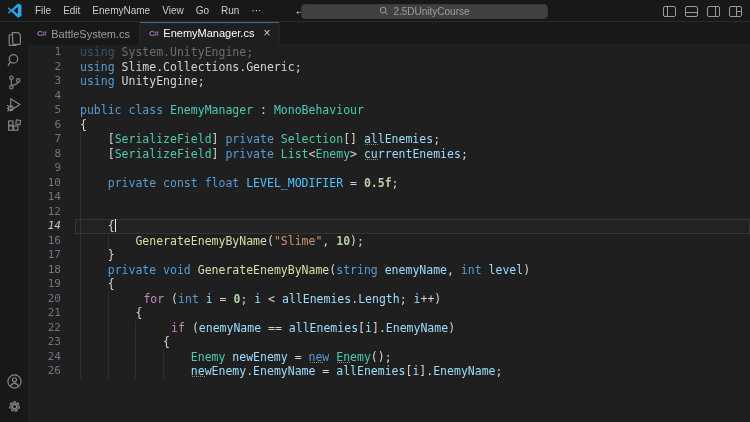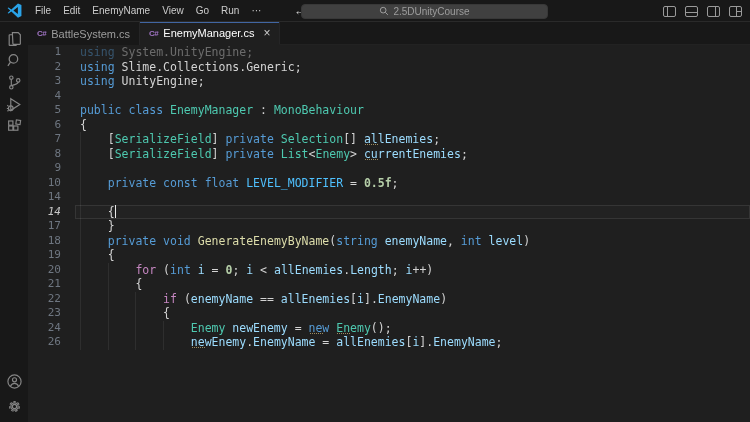--- a/index.html
+++ b/index.html
@@ -78,21 +78,21 @@
     border:1px solid rgba(255,255,255,.09); background:rgba(255,255,255,.015); pointer-events:none;
   }
   .ln {
     flex:0 0 47px; width:47px; text-align:right; padding-right:14px;
     color:#6e7681; font-size:11px; user-select:none;
   }
   .line.active-line .ln { color:#c6c6c6;font-style:italic; }
   .code { position:relative; padding-left:5px; flex:1; }
   .guide { position:absolute; top:0; bottom:0; width:1px; background:#2e2e2e; }
   .tk-k { color:var(--c-keyword,#569CD6); }
-  .tk-c { color:var(--c-control,#C586C0); }
+  .tk-c { color:var(--c-control,#C586C0);margin-left:8px; }
   .tk-t { color:var(--c-type,#4EC9B0); }
   .tk-m { color:var(--c-method,#DCDCAA); }
   .tk-v { color:var(--c-variable,#9CDCFE); }
   .tk-K { color:var(--c-constant,#4FC1FF); }
   .tk-s { color:var(--c-string,#CE9178); }
   .tk-n { color:var(--c-number,#B5CEA8);font-weight:bold; }
   .tk-p { color:var(--c-plain,#D4D4D4); }
   .hint { position:relative; }
   .hint::after { content:''; position:absolute; left:1px; bottom:1px; width:13px; border-bottom:1px dotted #9d8b5e; }
   .cursor { display:inline-block; width:1px; height:13px; background:#e8e8e8; vertical-align:-2px; animation:blink 1s steps(1) infinite; }
@@ -217,21 +217,23 @@
       <div class="line"><span class="ln">2</span><span class="code"><span class="tk-k">using </span><span class="tk-p">Slime.Collections.Generic;</span></span></div>
       <div class="line"><span class="ln">3</span><span class="code"><span class="tk-k">using </span><span class="tk-p">UnityEngine;</span></span></div>
       <div class="line"><span class="ln">4</span><span class="code"></span></div>
       <div class="line"><span class="ln">5</span><span class="code"><span class="tk-k">public </span><span class="tk-k">class </span><span class="tk-t">EnemyManager</span><span class="tk-p"> : </span><span class="tk-t">MonoBehaviour</span></span></div>
       <div class="line"><span class="ln">6</span><span class="code"><span class="tk-p">{</span></span></div>
       <div class="line"><span class="ln">7</span><span class="code"><i class="guide" style="left: 5px;"></i><span class="tk-p">    [</span><span class="tk-t">SerializeField</span><span class="tk-p">] </span><span class="tk-k">private </span><span class="tk-t">Selection</span><span class="tk-p">[] </span><span class="tk-v hint">allEnemies</span><span class="tk-p">;</span></span></div>
       <div class="line"><span class="ln">8</span><span class="code"><i class="guide" style="left: 5px;"></i><span class="tk-p">    [</span><span class="tk-t">SerializeField</span><span class="tk-p">] </span><span class="tk-k">private </span><span class="tk-t">List</span><span class="tk-p">&lt;</span><span class="tk-t">Enemy</span><span class="tk-p">&gt; </span><span class="tk-v hint">currentEnemies</span><span class="tk-p">;</span></span></div>
       <div class="line"><span class="ln">9</span><span class="code"><i class="guide" style="left: 5px;"></i></span></div>
       <div class="line"><span class="ln">10</span><span class="code"><i class="guide" style="left: 5px;"></i><span class="tk-p">    </span><span class="tk-k">private </span><span class="tk-k">const </span><span class="tk-k">float </span><span class="tk-K">LEVEL_MODIFIER</span><span class="tk-p"> = </span><span class="tk-n">0.5f</span><span class="tk-p">;</span></span></div>
       <div class="line"><span class="ln">14</span><span class="code"><i class="guide" style="left: 5px;"></i></span></div>
+      <div class="line"><span class="ln">12</span><span class="code"><i class="guide" style="left: 5px;"></i></span></div>
       <div class="line active-line"><span class="ln">14</span><span class="code"><i class="guide" style="left: 5px;"></i><span class="tk-p">    {</span><span class="cursor"></span></span></div>
+      <div class="line"><span class="ln">16</span><span class="code"><i class="guide" style="left: 5px;"></i><i class="guide" style="left: 32.68px;"></i><span class="tk-p">        </span><span class="tk-m">GenerateEnemyByName</span><span class="tk-p">(</span><span class="tk-s">"Slime"</span><span class="tk-p">, </span><span class="tk-n">10</span><span class="tk-p">);</span></span></div>
       <div class="line"><span class="ln">17</span><span class="code"><i class="guide" style="left: 5px;"></i><span class="tk-p">    }</span></span></div>
       <div class="line"><span class="ln">18</span><span class="code"><i class="guide" style="left: 5px;"></i><span class="tk-p">    </span><span class="tk-k">private </span><span class="tk-k">void </span><span class="tk-m">GenerateEnemyByName</span><span class="tk-p">(</span><span class="tk-k">string </span><span class="tk-v">enemyName</span><span class="tk-p">, </span><span class="tk-k">int </span><span class="tk-v">level</span><span class="tk-p">)</span></span></div>
       <div class="line"><span class="ln">19</span><span class="code"><i class="guide" style="left: 5px;"></i><span class="tk-p">    {</span></span></div>
       <div class="line"><span class="ln">20</span><span class="code"><i class="guide" style="left: 5px;"></i><i class="guide" style="left: 32.68px;"></i><span class="tk-p">        </span><span class="tk-c">for </span><span class="tk-p">(</span><span class="tk-k">int </span><span class="tk-v">i</span><span class="tk-p"> = </span><span class="tk-n">0</span><span class="tk-p">; </span><span class="tk-v">i</span><span class="tk-p"> &lt; </span><span class="tk-v">allEnemies</span><span class="tk-p">.</span><span class="tk-v">Length</span><span class="tk-p">; </span><span class="tk-v">i</span><span class="tk-p">++)</span></span></div>
       <div class="line"><span class="ln">21</span><span class="code"><i class="guide" style="left: 5px;"></i><i class="guide" style="left: 32.68px;"></i><span class="tk-p">        {</span></span></div>
       <div class="line"><span class="ln">22</span><span class="code"><i class="guide" style="left: 5px;"></i><i class="guide" style="left: 32.68px;"></i><i class="guide" style="left: 60.36px;"></i><span class="tk-p">            </span><span class="tk-c">if </span><span class="tk-p">(</span><span class="tk-v">enemyName</span><span class="tk-p"> == </span><span class="tk-v">allEnemies</span><span class="tk-p">[</span><span class="tk-v">i</span><span class="tk-p">].</span><span class="tk-v">EnemyName</span><span class="tk-p">)</span></span></div>
       <div class="line"><span class="ln">23</span><span class="code"><i class="guide" style="left: 5px;"></i><i class="guide" style="left: 32.68px;"></i><i class="guide" style="left: 60.36px;"></i><span class="tk-p">            {</span></span></div>
       <div class="line"><span class="ln">24</span><span class="code"><i class="guide" style="left: 5px;"></i><i class="guide" style="left: 32.68px;"></i><i class="guide" style="left: 60.36px;"></i><i class="guide" style="left: 88.04px;"></i><span class="tk-p">                </span><span class="tk-t">Enemy </span><span class="tk-v">newEnemy</span><span class="tk-p"> = </span><span class="tk-k hint">new</span><span class="tk-p"> </span><span class="tk-t hint">Enemy</span><span class="tk-p">();</span></span></div>
       <div class="line"><span class="ln">26</span><span class="code"><i class="guide" style="left: 5px;"></i><i class="guide" style="left: 32.68px;"></i><i class="guide" style="left: 60.36px;"></i><i class="guide" style="left: 88.04px;"></i><span class="tk-p">                </span><span class="tk-v hint">newEnemy</span><span class="tk-p">.</span><span class="tk-v">EnemyName</span><span class="tk-p"> = </span><span class="tk-v">allEnemies</span><span class="tk-p">[</span><span class="tk-v">i</span><span class="tk-p">].</span><span class="tk-v">EnemyName</span><span class="tk-p">;</span></span></div>
     </div>

